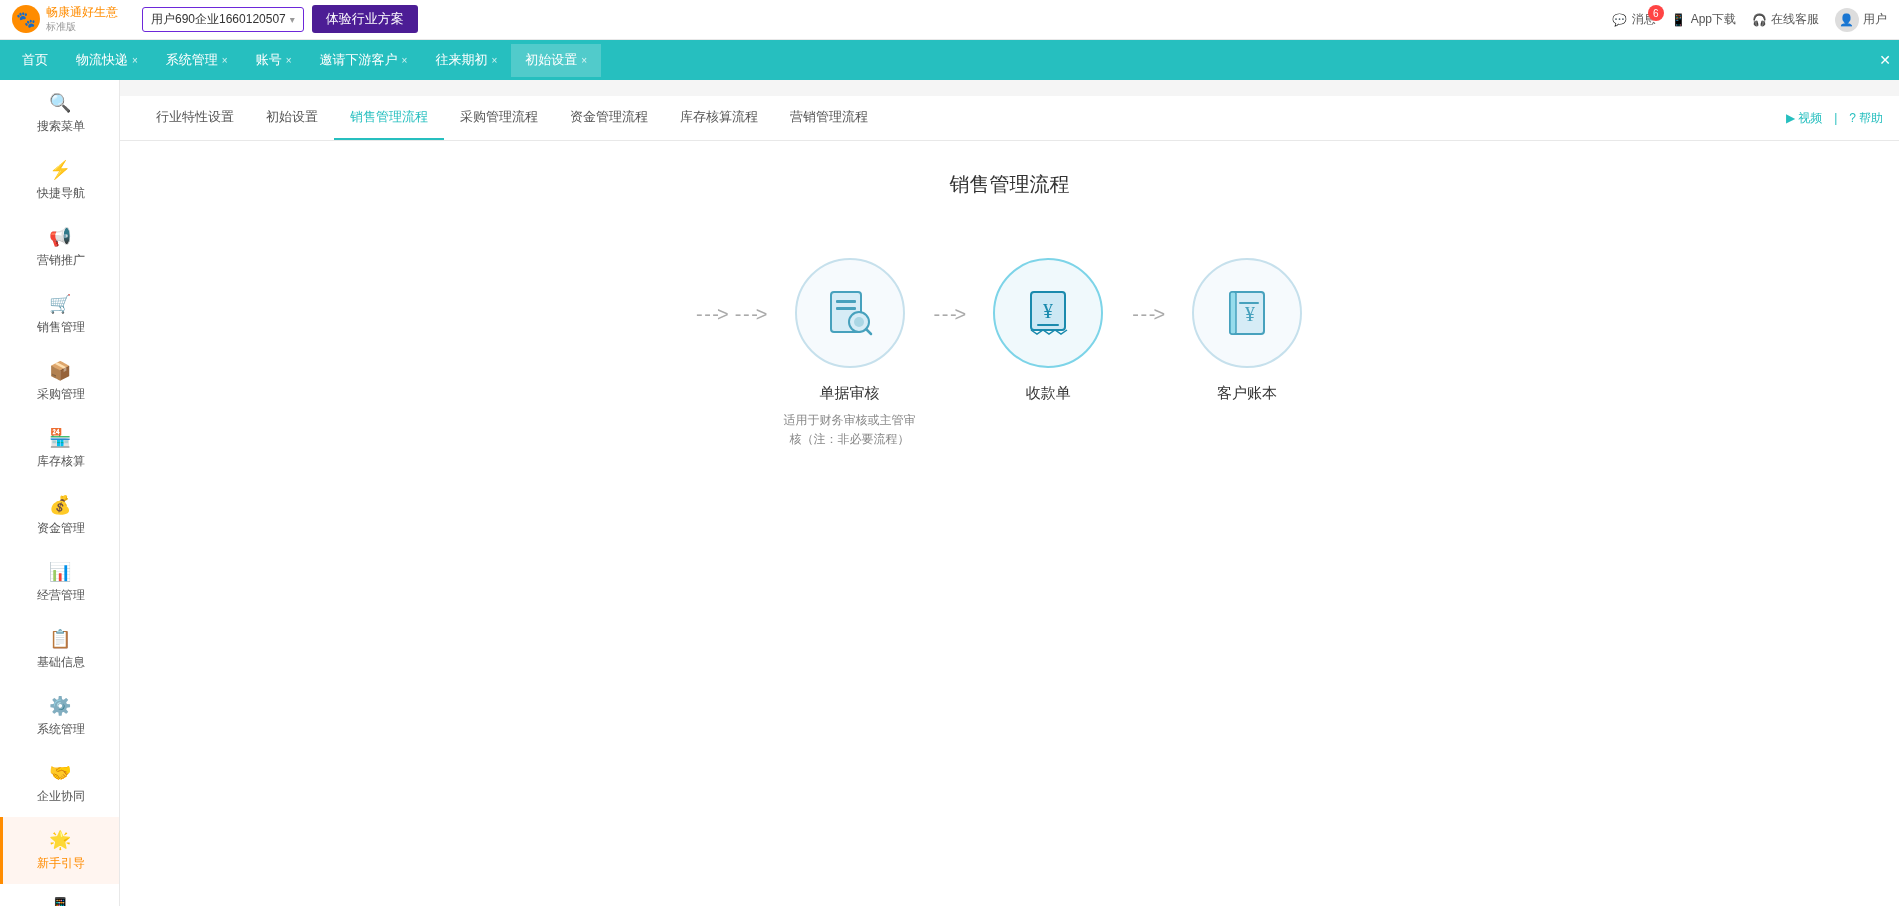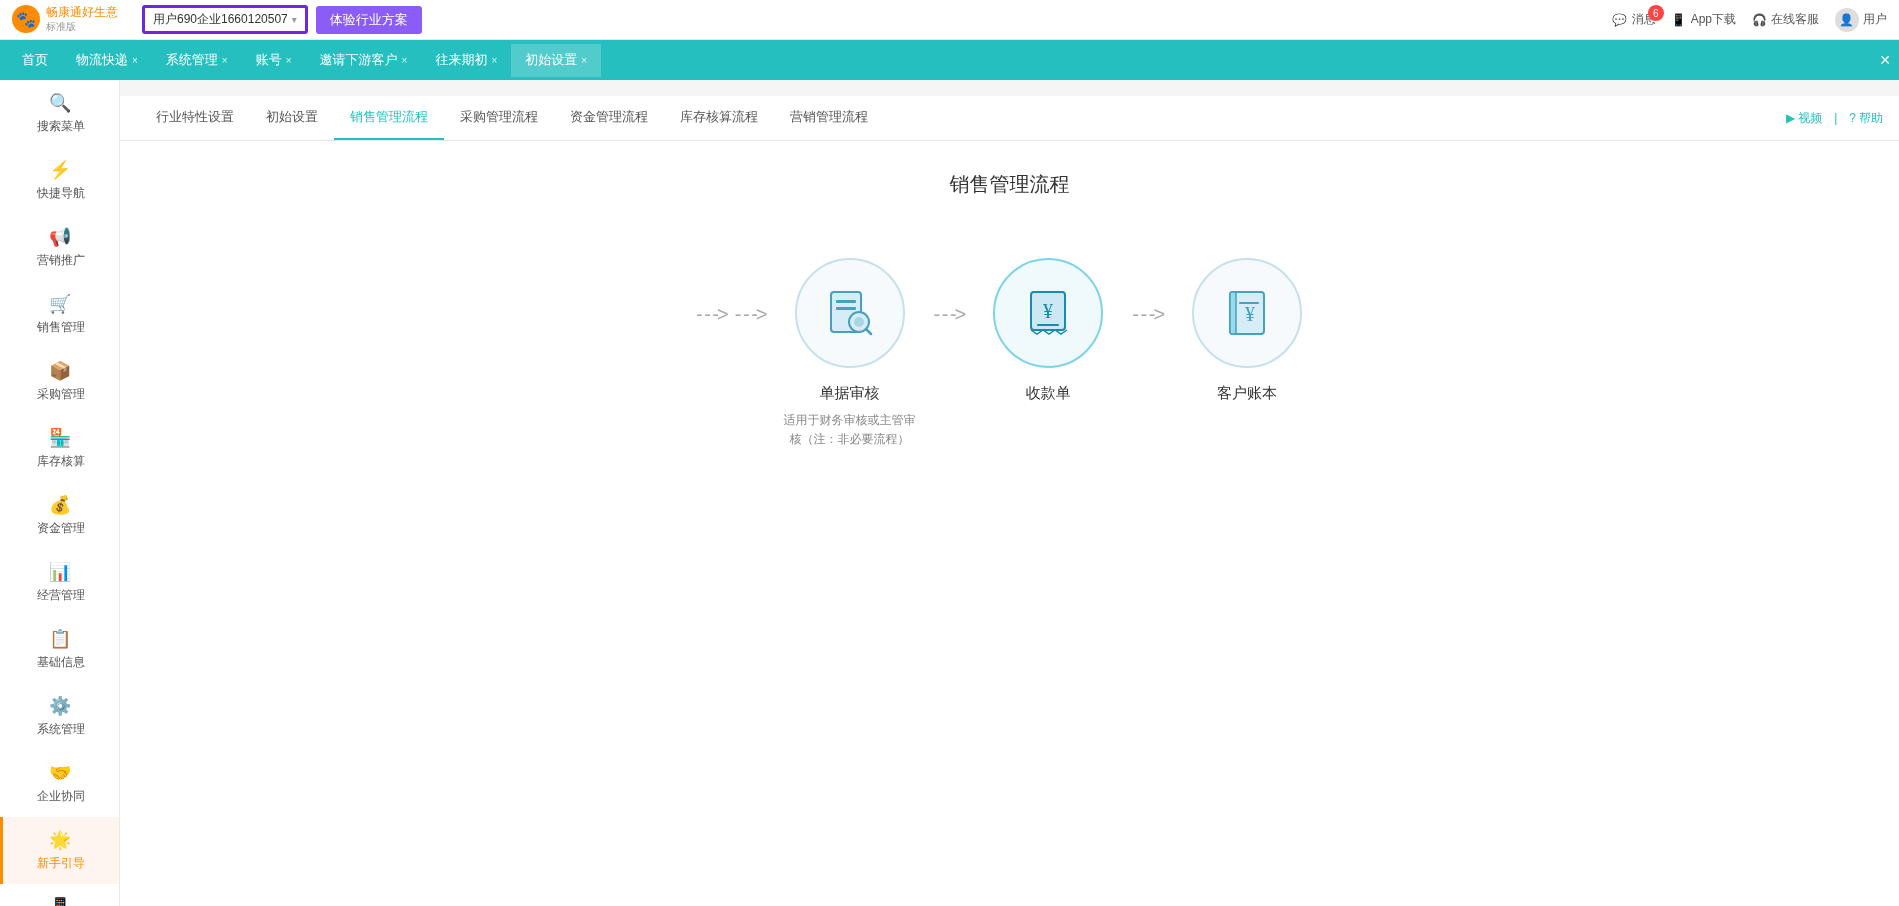--- a/index.html
+++ b/index.html
@@ -18,27 +18,27 @@
       z-index: 100;
     }
     .top-bar-left { display: flex; align-items: center; gap: 8px; }
     .top-bar-logo { display: flex; align-items: center; gap: 6px; }
     .logo-icon { width: 28px; height: 28px; background: #ff8c00; border-radius: 50%; display: flex; align-items: center; justify-content: center; color: white; font-size: 16px; }
     .logo-text { font-size: 12px; color: #ff8c00; line-height: 1.2; }
     .logo-sub { font-size: 10px; color: #999; }
 
     .user-selector {
       display: flex; align-items: center; gap: 4px;
-      border: 3px solid #6d28d9; border-radius: 3px;
+      border: 1px solid #6d28d9; border-radius: 3px;
       padding: 3px 8px; cursor: pointer; font-size: 12px; color: #333;
       margin-left: 16px;
     }
     .user-selector .arrow { color: #999; font-size: 10px; }
     .trial-btn {
-      background: #8b5cf6; color: white; border: none;
+      background: #4c1d95; color: white; border: none;
       padding: 5px 14px; border-radius: 3px; cursor: pointer; font-size: 13px;
     }
 
     .top-bar-right { display: flex; align-items: center; gap: 16px; font-size: 12px; color: #555; }
     .top-icon-item { display: flex; align-items: center; gap: 4px; cursor: pointer; position: relative; }
     .badge {
       position: absolute; top: -6px; right: -8px;
       background: #ff4444; color: white; font-size: 10px;
       width: 16px; height: 16px; border-radius: 50%; display: flex; align-items: center; justify-content: center;
     }

